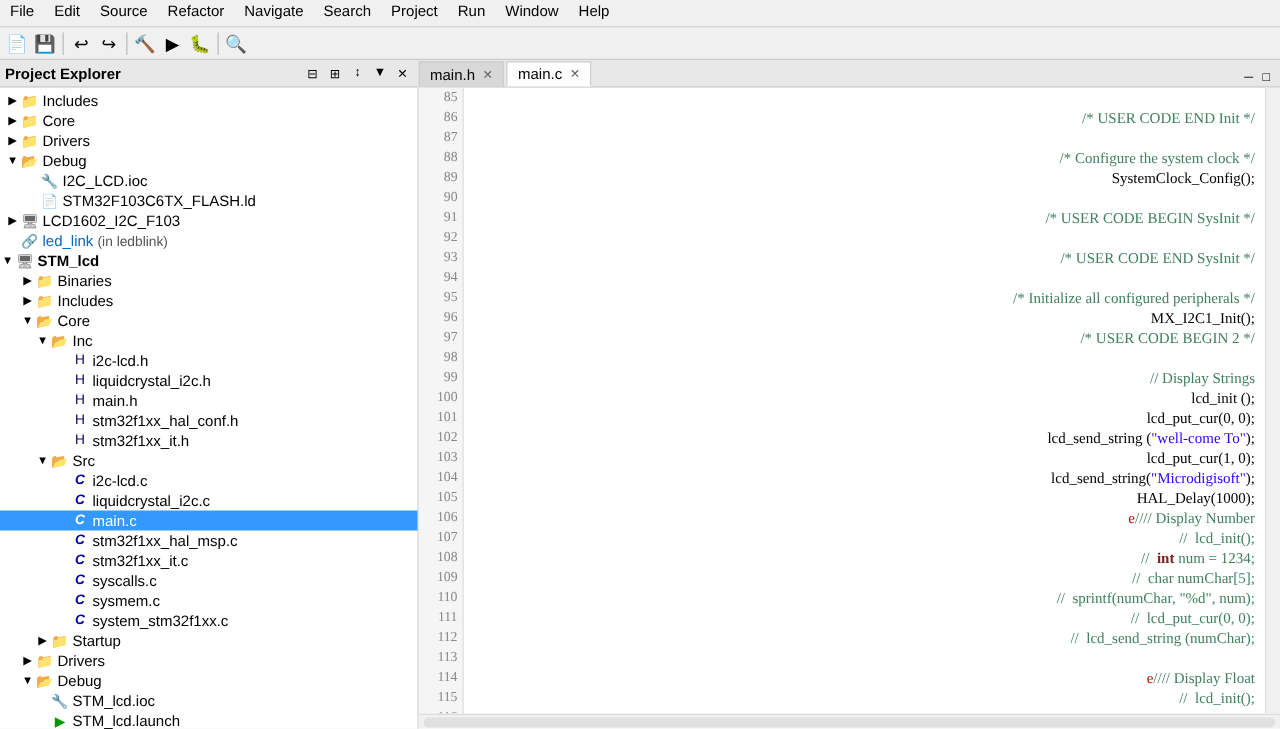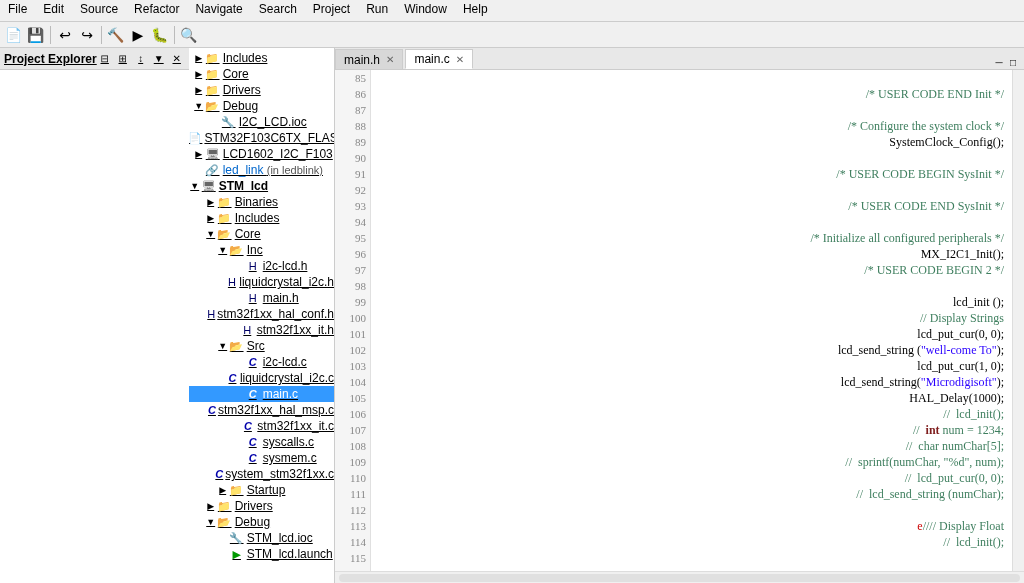--- a/index.html
+++ b/index.html
@@ -11,21 +11,21 @@
 
     
     .toolbar { display: flex; align-items: center; background: #f0f0f0; border-bottom: 1px solid #ccc; height: 26px; padding: 2px 4px; gap: 2px; }
     .toolbar-btn { width: 20px; height: 20px; display: flex; align-items: center; justify-content: center; cursor: pointer; font-size: 14px; border: 1px solid transparent; }
     .toolbar-sep { width: 1px; height: 18px; background: #bbb; margin: 0 2px; }
 
     
     .main-layout { display: flex; height: calc(583px - 48px); }
 
     
-    .project-explorer { width: 335px; min-width: 335px; border-right: 1px solid #ccc; background: #fff; display: flex; flex-direction: row; text-decoration: underline; }
+    .project-explorer { width: 335px; min-width: 335px; border-right: 1px solid #ccc; background: #fff; display: flex; flex-direction: column; }
     .project-explorer-header { display: flex; align-items: center; justify-content: space-between; background: #e8e8e8; border-bottom: 1px solid #ccc; padding: 2px 4px; height: 22px; }
     .project-explorer-title { font-size: 12px; font-weight: bold; }
     .pe-toolbar { display: flex; gap: 2px; }
     .pe-toolbar-btn { width: 16px; height: 16px; display: flex; align-items: center; justify-content: center; cursor: pointer; font-size: 10px; }
 
     .tree { overflow-y: auto; flex: 1; padding: 2px 0; }
     .tree-item { display: flex; align-items: center; padding: 1px 0; cursor: pointer; white-space: nowrap; }
     .tree-item.selected { background: #3399ff; color: #fff; }
     .tree-item .indent { display: inline-block; }
     .tree-item .toggle { width: 12px; display: inline-flex; align-items: center; justify-content: center; font-size: 9px; }
@@ -398,27 +398,28 @@
         <div class="code-line">  SystemClock_Config();</div>
         <div class="code-line"></div>
         <div class="code-line"><span class="cm">  /* USER CODE BEGIN SysInit */</span></div>
         <div class="code-line"></div>
         <div class="code-line"><span class="cm">  /* USER CODE END SysInit */</span></div>
         <div class="code-line"></div>
         <div class="code-line"><span class="cm">  /* Initialize all configured peripherals */</span></div>
         <div class="code-line">  MX_I2C1_Init();</div>
         <div class="code-line"><span class="cm">  /* USER CODE BEGIN 2 */</span></div>
         <div class="code-line"></div>
+        <div class="code-line"><span class="cmt-line">// Display Strings</span></div>
         <div class="code-line">  lcd_init ();</div>
-        <div class="code-line"><span class="cmt-line">// Display Strings</span></div>
         <div class="code-line">  lcd_put_cur(0, 0);</div>
         <div class="code-line">  lcd_send_string (<span class="str">"well-come To"</span>);</div>
         <div class="code-line">  lcd_put_cur(1, 0);</div>
         <div class="code-line">  lcd_send_string(<span class="str">"Microdigisoft"</span>);</div>
         <div class="code-line">  HAL_Delay(1000);</div>
+        <div class="code-line"><span style="color:#c00;">e</span><span class="cmt-line">//// Display Number</span></div>
         <div class="code-line"><span class="cmt-line">//  lcd_init();</span></div>
         <div class="code-line"><span class="cmt-line">//  <span class="kw" style="color:#7f1d1d;font-style:normal;">int</span> num = 1234;</span></div>
         <div class="code-line"><span class="cmt-line">//  char numChar[5];</span></div>
         <div class="code-line"><span class="cmt-line">//  sprintf(numChar, "%d", num);</span></div>
         <div class="code-line"><span class="cmt-line">//  lcd_put_cur(0, 0);</span></div>
         <div class="code-line"><span class="cmt-line">//  lcd_send_string (numChar);</span></div>
         <div class="code-line"></div>
         <div class="code-line"><span style="color:#c00;">e</span><span class="cmt-line">//// Display Float</span></div>
         <div class="code-line"><span class="cmt-line">//  lcd_init();</span></div>
 

